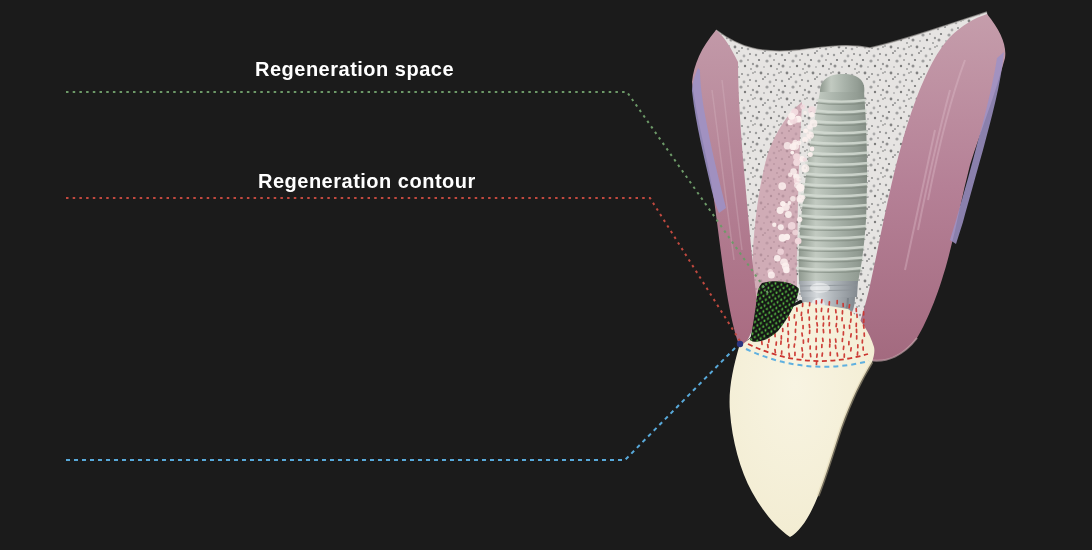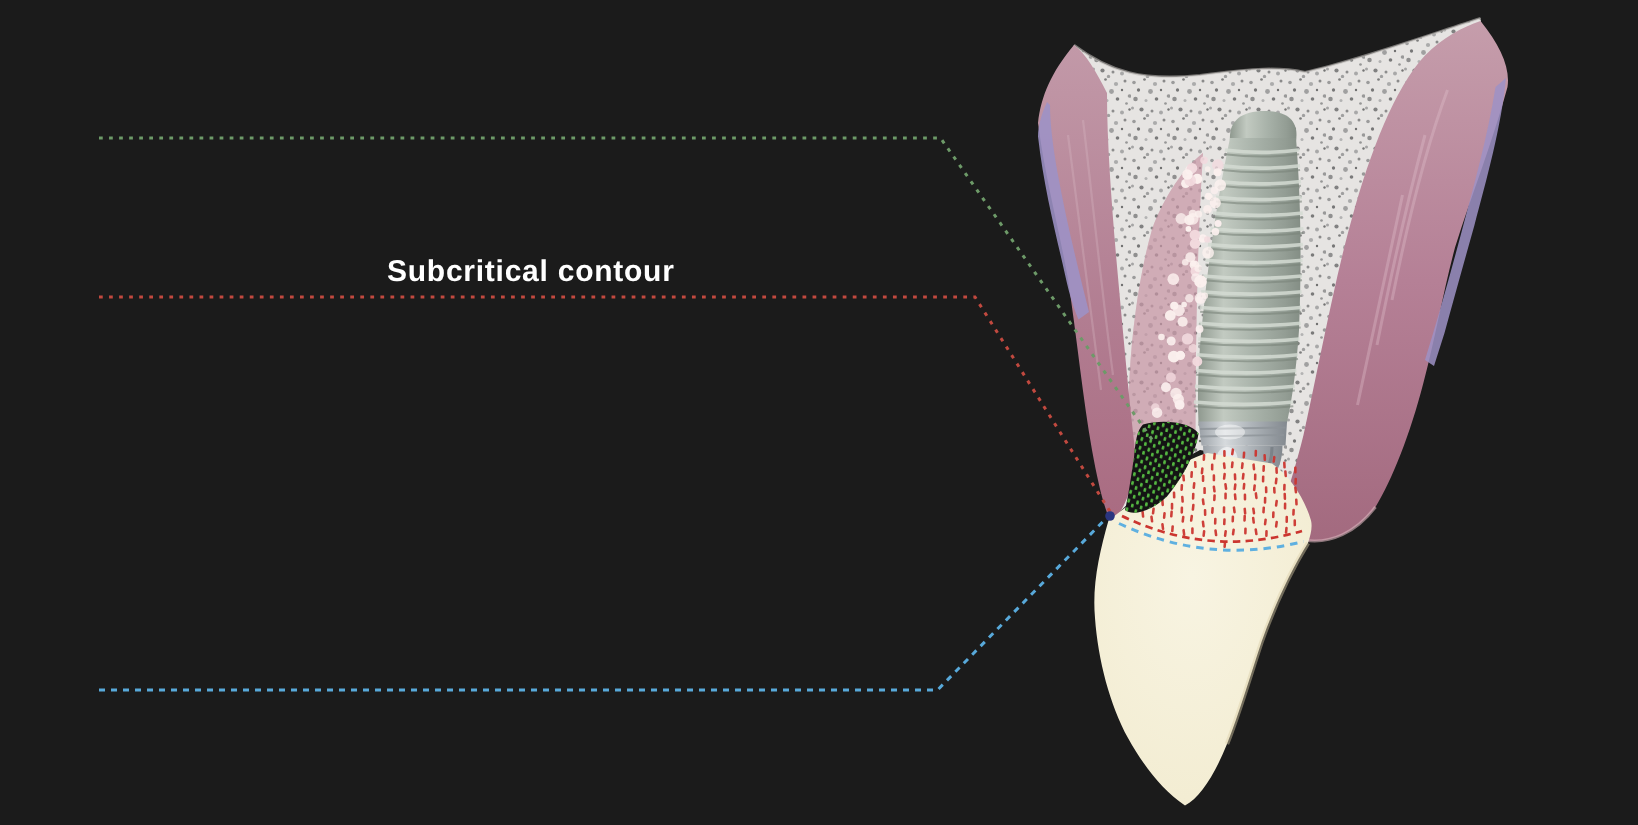--- a/index.html
+++ b/index.html
@@ -355,15 +355,16 @@
              C 770,339 756,345 750,340 C 752,332 754,318 756,305 C 757,294 758,287 762,283 Z" fill="url(#greenDots)"></path>
   </g>
 
   <polyline points="66,92 627,92 768,293" fill="none" stroke-width="2" stroke-dasharray="2.5 4.2" stroke="#6d9a68"></polyline>
   <polyline points="66,198 650,198 740,341" fill="none" stroke-width="2" stroke-dasharray="2.5 4.2" stroke="#c1493f"></polyline>
   <polyline points="66,460 625,460 737,346" fill="none" stroke-width="2" stroke-dasharray="4 4" stroke="#58a9da"></polyline>
 
   <circle cx="740" cy="344" r="3.2" fill="#2a3580"></circle>
 </svg>
 
-<div class="lbl lbl-sub">Subcritical contour</div>
+<div class="lbl lbl-reg">Regeneration space</div>
+<div class="lbl lbl-sub">Regeneration contour</div>
 
 </div>
 
 </body></html>

